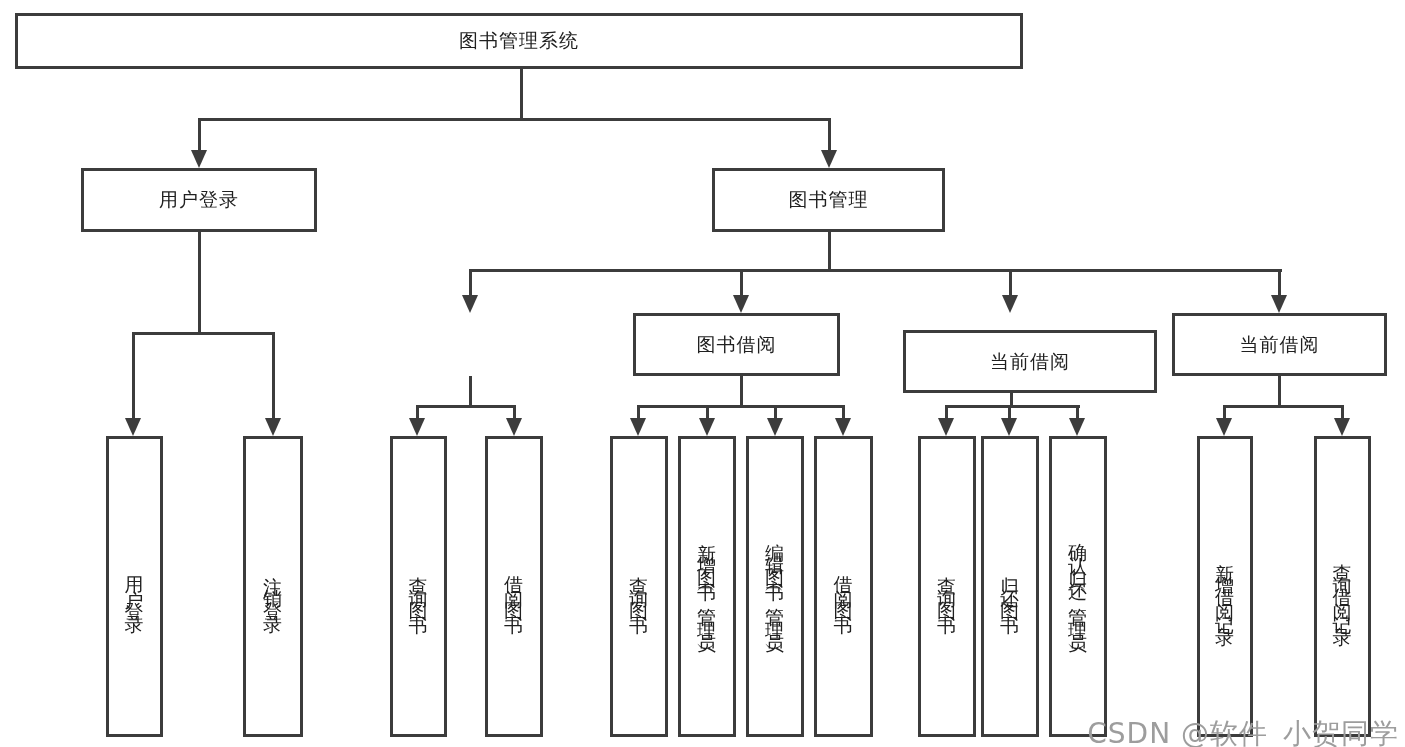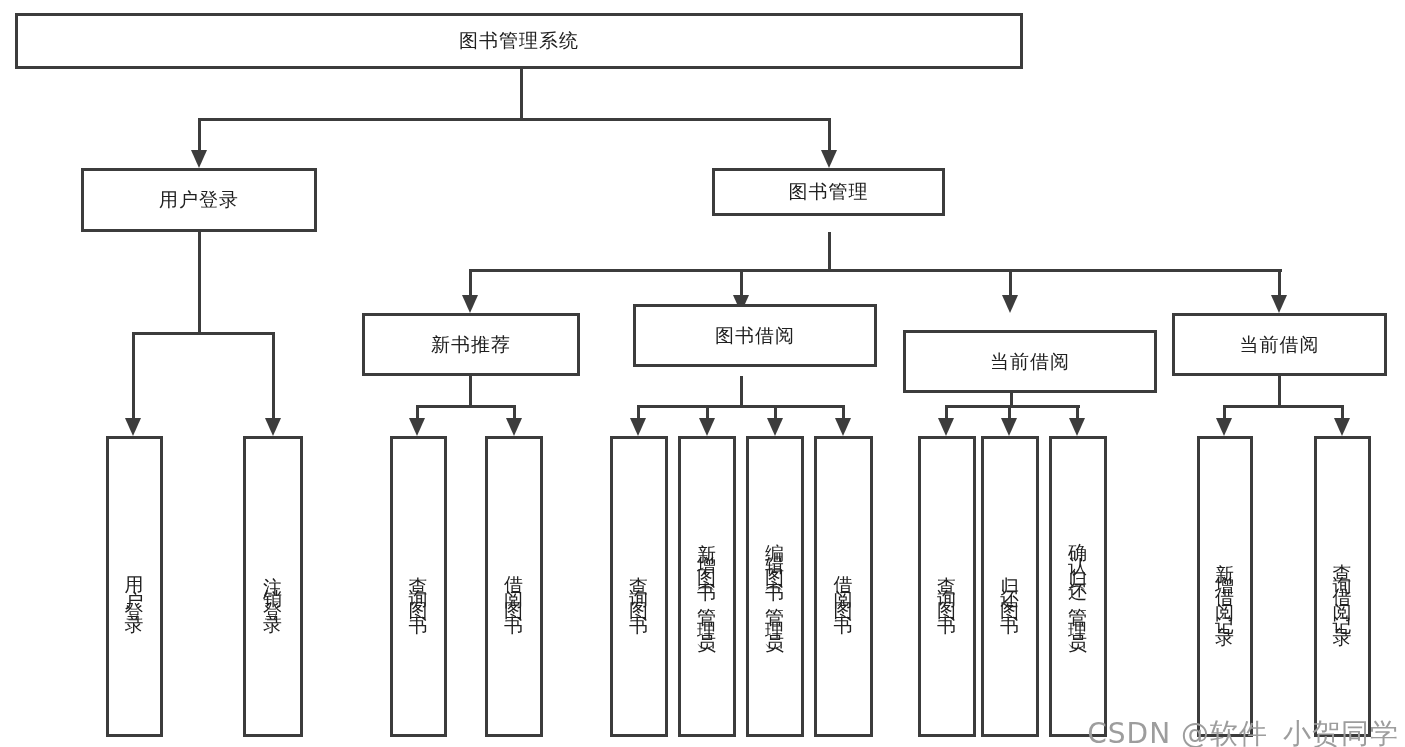--- a/index.html
+++ b/index.html
@@ -39,21 +39,21 @@
   <div class="ln" style="left:520px;top:69px;width:3px;height:52px"></div>
   <div class="ln" style="left:198px;top:118px;width:633px;height:3px"></div>
   <div class="ln" style="left:198px;top:118px;width:3px;height:33px"></div>
   <div class="arr" style="left:191px;top:150px"></div>
   <div class="ln" style="left:828px;top:118px;width:3px;height:33px"></div>
   <div class="arr" style="left:821px;top:150px"></div>
 
   <div class="node h" style="left:81px;top:168px;width:236px;height:64px">
     <span class="lbl">用户登录</span>
   </div>
-  <div class="node h" style="left:712px;top:168px;width:233px;height:48px">
+  <div class="node h" style="left:712px;top:168px;width:233px;height:64px">
     <span class="lbl">图书管理</span>
   </div>
 
   <div class="ln" style="left:198px;top:232px;width:3px;height:102px"></div>
   <div class="ln" style="left:132px;top:332px;width:143px;height:3px"></div>
   <div class="ln" style="left:132px;top:332px;width:3px;height:88px"></div>
   <div class="arr" style="left:125px;top:418px"></div>
   <div class="ln" style="left:272px;top:332px;width:3px;height:88px"></div>
   <div class="arr" style="left:265px;top:418px"></div>
 
@@ -61,24 +61,21 @@
   <div class="ln" style="left:469px;top:269px;width:813px;height:3px"></div>
   <div class="ln" style="left:469px;top:269px;width:3px;height:27px"></div>
   <div class="arr" style="left:462px;top:295px"></div>
   <div class="ln" style="left:740px;top:269px;width:3px;height:27px"></div>
   <div class="arr" style="left:733px;top:295px"></div>
   <div class="ln" style="left:1009px;top:269px;width:3px;height:27px"></div>
   <div class="arr" style="left:1002px;top:295px"></div>
   <div class="ln" style="left:1278px;top:269px;width:3px;height:27px"></div>
   <div class="arr" style="left:1271px;top:295px"></div>
 
-  <div class="node h" style="left:362px;top:313px;width:218px;height:63px">
-    <span class="lbl">新书推荐</span>
-  </div>
-  <div class="node h" style="left:633px;top:304px;width:244px;height:63px">
+  <div class="node h" style="left:633px;top:313px;width:207px;height:63px">
     <span class="lbl">图书借阅</span>
   </div>
   <div class="node h" style="left:903px;top:330px;width:254px;height:63px">
     <span class="lbl">当前借阅</span>
   </div>
   <div class="node h" style="left:1172px;top:313px;width:215px;height:63px">
     <span class="lbl">当前借阅</span>
   </div>
 
   <div class="ln" style="left:469px;top:376px;width:3px;height:32px"></div>

